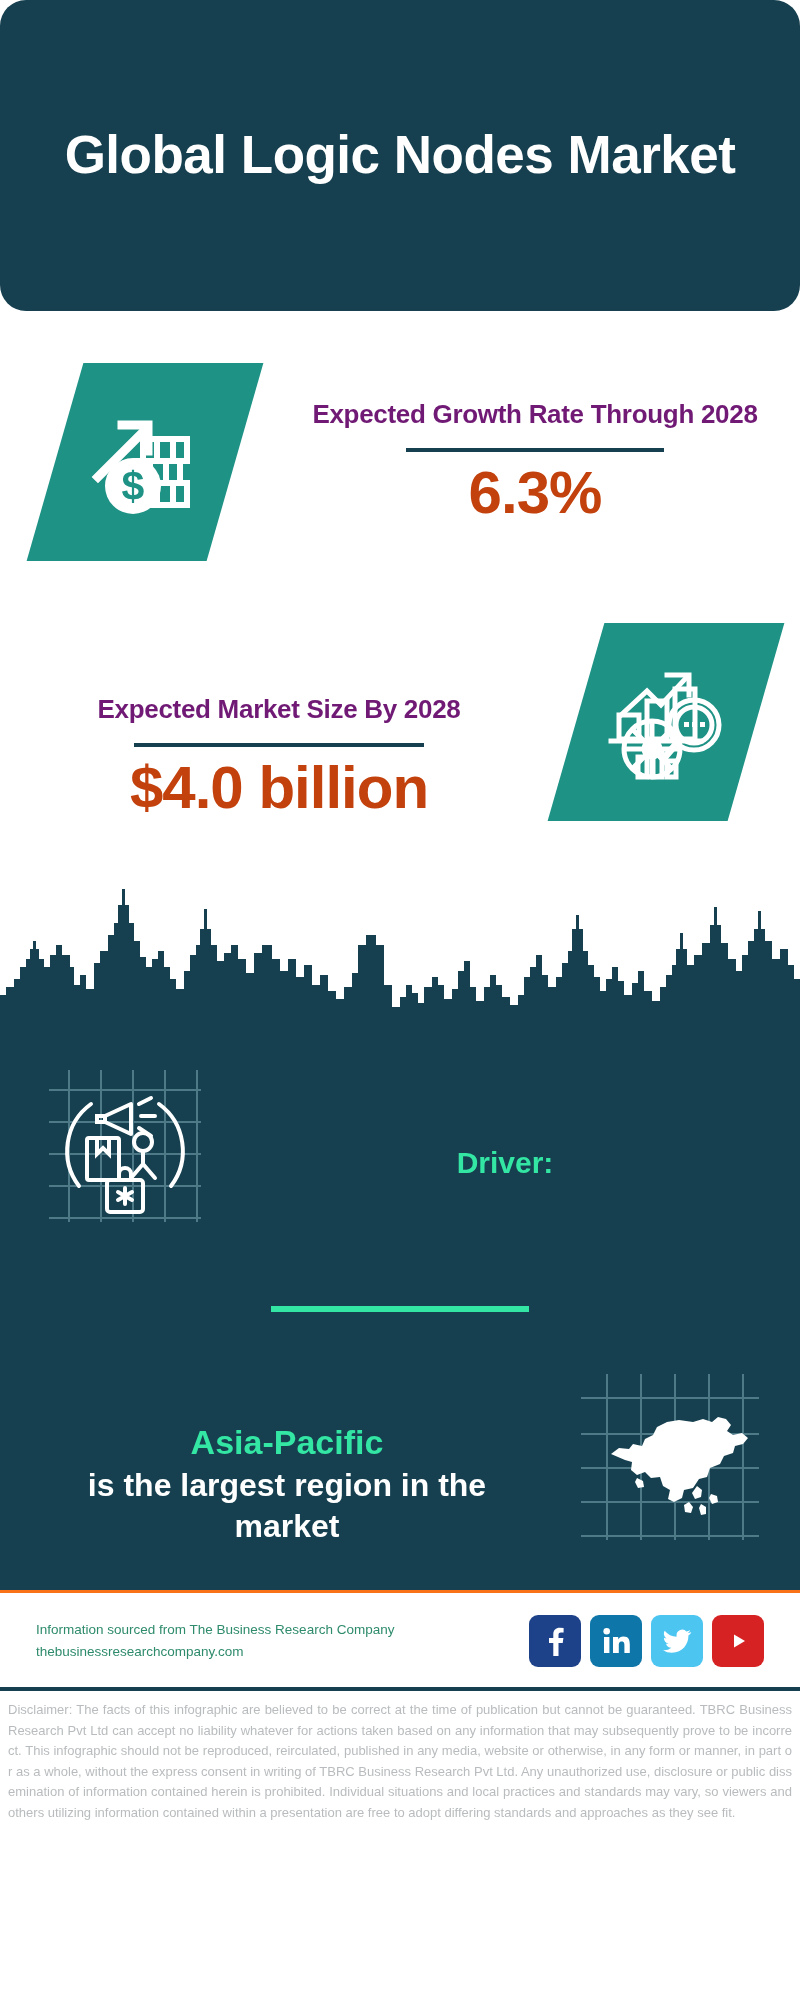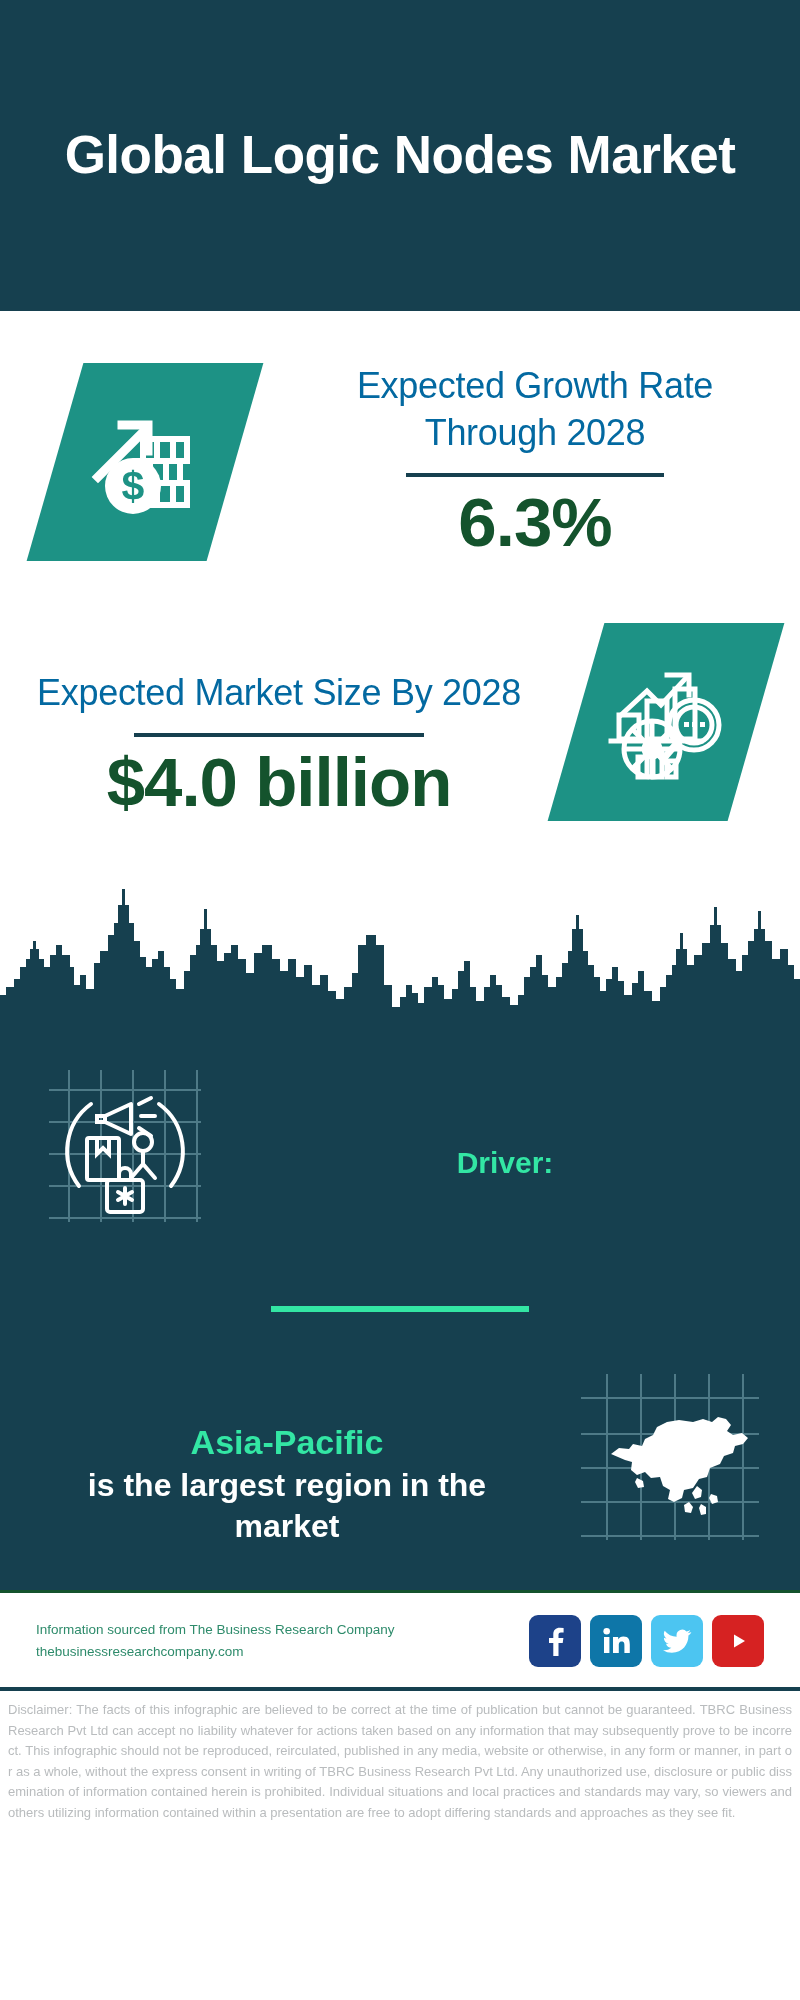--- a/index.html
+++ b/index.html
@@ -10,20 +10,21 @@
     width:800px; height:2000px;
     position:relative; overflow:hidden;
   }
 
   
   .header {
     background:#16404f;
     height:311px;
     display:flex; align-items:center; justify-content:center;
     padding:0 46px;
+    border-radius:26px;
   }
   .header-title {
     color:#ffffff;
     font-size:53px;
     font-weight:bold;
     line-height:1.14;
     text-align:center;
     letter-spacing:-0.5px;
   }
 
@@ -40,34 +41,34 @@
 
   .para {
     width:180px; height:198px;
     background:#1d9285;
     transform:skewX(-16deg);
     display:flex; align-items:center; justify-content:center;
   }
   .para > svg { transform:skewX(16deg); }
 
   .kpi-label {
-    color:#0369a1;
-    font-size:36px;
-    font-weight:normal;
+    color:#701a75;
+    font-size:26px;
+    font-weight:bold;
     line-height:1.28;
     letter-spacing:-0.3px;
   }
   .kpi-rule {
     width:258px; height:4px;
     background:#16404f;
     margin:17px auto 8px auto;
   }
   .kpi-value {
-    color:#14532d;
-    font-size:69px;
+    color:#c2410c;
+    font-size:60px;
     font-weight:bold;
     line-height:1.1;
     letter-spacing:-1px;
   }
 
   
   .kpi-row2 { display:flex; align-items:flex-end; padding:62px 0 0 0; }
   .kpi-row2 .text-cell { flex:1; text-align:center; padding-left:26px; }
   .kpi-row2 .icon-cell { width:268px; display:flex; justify-content:center; }
   .kpi-row2 .kpi-rule { width:290px; }
@@ -122,21 +123,21 @@
   .region-sub {
     color:#ffffff;
     font-size:32px;
     font-weight:bold;
     line-height:1.26;
   }
 
   
   .footer {
     background:#ffffff;
-    border-top:3px solid #14532d;
+    border-top:3px solid #f97316;
     display:flex; align-items:center;
     padding:22px 28px 20px 36px;
   }
   .footer-text { flex:1; }
   .footer-line {
     color:#2e8b6b;
     font-size:13.5px;
     line-height:1.62;
   }
   .social { display:flex; gap:9px; padding-right:8px; }

